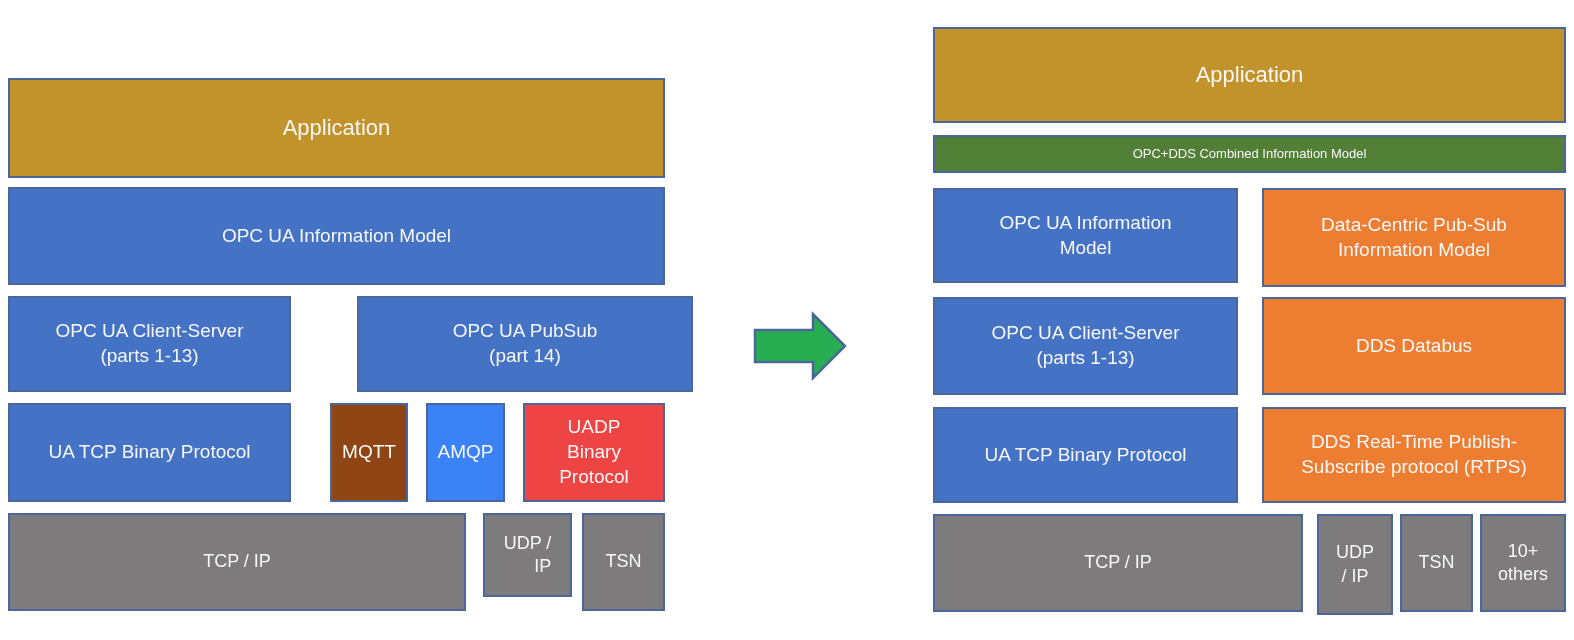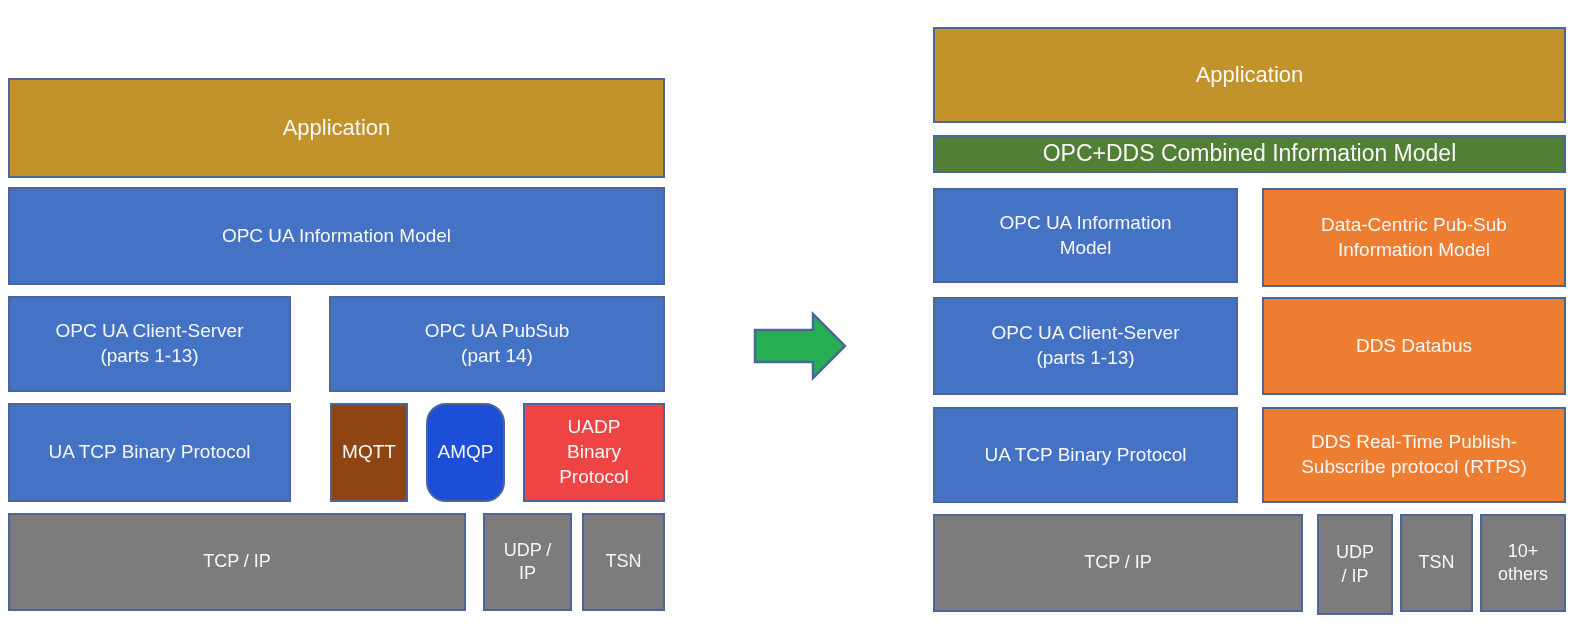--- a/index.html
+++ b/index.html
@@ -23,34 +23,34 @@
     display: flex;
     align-items: center;
     justify-content: center;
     text-align: center;
     white-space: pre-line;
     font-size: 19px;
     line-height: 1.3;
     padding: 2px 18px;
   }
   .box.app { font-size: 22px; }
-  .box.thin { font-size: 23px; }
+  .box.thin { font-size: 13px; }
   .small { font-size: 18px; }
 
   
   #l-app     { left:   8px; top:  78px; width: 657px; height: 100px; }
   #l-info    { left:   8px; top: 187px; width: 657px; height:  98px; }
   #l-cs      { left:   8px; top: 296px; width: 283px; height:  96px; }
   #l-pubsub  { left: 329px; top: 296px; width: 336px; height:  96px; }
   #l-uatcp   { left:   8px; top: 403px; width: 283px; height:  99px; }
   #l-mqtt    { left: 330px; top: 403px; width:  78px; height:  99px; }
   #l-amqp    { left: 426px; top: 403px; width:  79px; height:  99px; }
   #l-uadp    { left: 523px; top: 403px; width: 142px; height:  99px; }
   #l-tcpip   { left:   8px; top: 513px; width: 458px; height:  98px; }
-  #l-udpip   { left: 483px; top: 513px; width:  89px; height:  98px; }
+  #l-udpip   { left: 483px; top: 513px; width:  89px; height:  84px; text-align: right; }
   #l-tsn     { left: 582px; top: 513px; width:  83px; height:  98px; }
 
   
   #r-app     { left:  933px; top:  27px; width: 633px; height:  96px; }
   #r-comb    { left:  933px; top: 135px; width: 633px; height:  38px; padding: 0 6px; }
   #r-opcinfo { left:  933px; top: 188px; width: 305px; height:  95px; }
   #r-dcps    { left: 1262px; top: 188px; width: 304px; height:  99px; }
   #r-cs      { left:  933px; top: 297px; width: 305px; height:  98px; }
   #r-databus { left: 1262px; top: 297px; width: 304px; height:  98px; }
   #r-uatcp   { left:  933px; top: 407px; width: 305px; height:  96px; }
@@ -70,25 +70,25 @@
 </style>
 </head>
 <body>
 
 <div id="canvas">
 
   <div class="box app" id="l-app" style="background-color: rgb(194, 147, 43);">Application</div>
   <div class="box" id="l-info" style="background-color: rgb(68, 114, 196);">OPC UA Information Model</div>
   <div class="box" id="l-cs" style="background-color: rgb(68, 114, 196);">OPC UA Client-Server
 (parts 1-13)</div>
-  <div class="box" id="l-pubsub" style="background-color: rgb(68, 114, 196);">OPC UA PubSub
+  <div class="box" id="l-pubsub" style="background-color: rgb(68, 114, 196); margin-left: 28px;">OPC UA PubSub
 (part 14)</div>
   <div class="box" id="l-uatcp" style="background-color: rgb(68, 114, 196);">UA TCP Binary Protocol</div>
   <div class="box" id="l-mqtt" style="background-color: rgb(143, 69, 19);">MQTT</div>
-  <div class="box" id="l-amqp" style="background-color: #1d4ed8; border-radius: 20px;">AMQP</div>
+  <div class="box" id="l-amqp" style="background-color: #3b82f6;">AMQP</div>
   <div class="box" id="l-uadp" style="background-color: #ef4444;">UADP
 Binary
 Protocol</div>
   <div class="box small" id="l-tcpip" style="background-color: rgb(125, 123, 123);">TCP / IP</div>
   <div class="box small" id="l-udpip" style="background-color: rgb(125, 123, 123);">UDP /
 IP</div>
   <div class="box small" id="l-tsn" style="background-color: rgb(125, 123, 123);">TSN</div>
 
   <svg id="arrow" viewBox="0 0 100 76" xmlns="http://www.w3.org/2000/svg">
     <polygon points="5,22 63,22 63,6 95,38 63,70 63,54 5,54" fill="#27AE52" stroke="#4B6698" stroke-width="2.5" stroke-linejoin="miter"></polygon>

